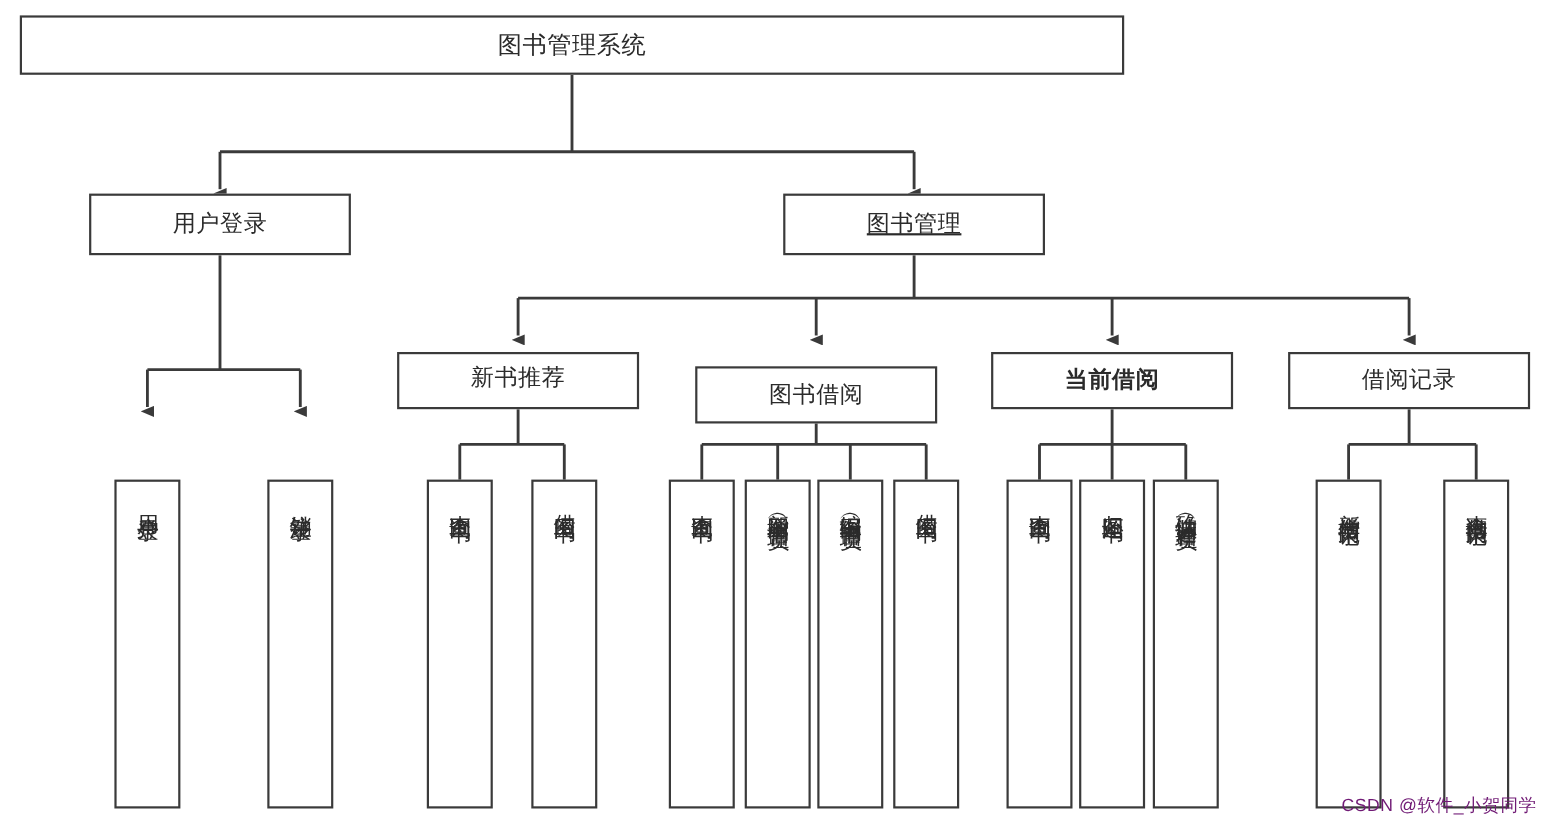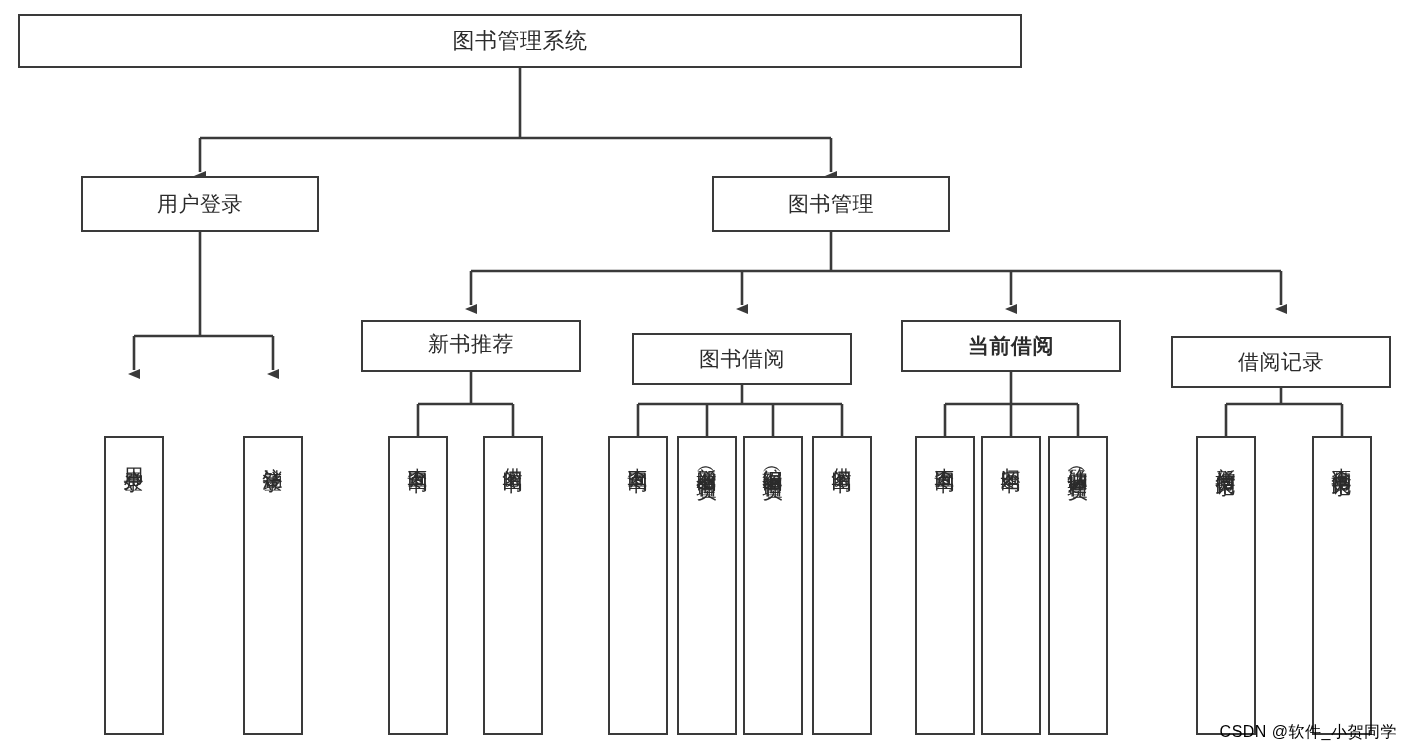--- a/index.html
+++ b/index.html
@@ -58,21 +58,21 @@
     white-space: nowrap;
     display: block;
     margin: 0 auto;
   }
   .node.root .node-label { font-size: 22px; }
   #watermark {
     position: absolute;
     right: 8px;
     bottom: 4px;
     font-size: 16px;
-    color: #000000;
+    color: #701a75;
     letter-spacing: 0.5px;
     z-index: 3;
     white-space: nowrap;
     margin-left: 32px;
   }
 </style>
 </head>
 <body>
 
 <div id="diagram">
@@ -120,34 +120,34 @@
       </g>
   </svg>
 
   <div class="node root" style="left: 18px; top: 14px; width: 1004px; height: 54px;">
     <span class="node-label">图书管理系统</span>
   </div>
 
   <div class="node" style="left: 81px; top: 176px; width: 238px; height: 56px;">
     <span class="node-label">用户登录</span>
   </div>
-  <div class="node" style="left: 712px; top: 176px; width: 238px; height: 56px;">
+  <div class="node" style="left: 712px; top: 176px; width: 238px; height: 56px; text-decoration: underline;">
     <span class="node-label">图书管理</span>
   </div>
 
   <div class="node" style="left: 361px; top: 320px; width: 220px; height: 52px; font-family: Liberation Mono, monospace;">
     <span class="node-label">新书推荐</span>
   </div>
   <div class="node" style="left: 632px; top: 320px; width: 220px; height: 52px; margin-top: 13px;">
     <span class="node-label">图书借阅</span>
   </div>
   <div class="node" style="left: 901px; top: 320px; width: 220px; height: 52px; font-weight: bold;">
     <span class="node-label">当前借阅</span>
   </div>
-  <div class="node" style="left: 1171px; top: 320px; width: 220px; height: 52px; margin-top: 16px;">
+  <div class="node" style="left: 1171px; top: 320px; width: 220px; height: 52px;">
     <span class="node-label">借阅记录</span>
   </div>
 
   <div class="node vertical" style="left: 104px; top: 436px; width: 60px; height: 299px;">
     <span class="node-label">用户登录</span>
   </div>
   <div class="node vertical" style="left: 243px; top: 436px; width: 60px; height: 299px;">
     <span class="node-label">注销登录</span>
   </div>
   <div class="node vertical" style="left: 388px; top: 436px; width: 60px; height: 299px;">

